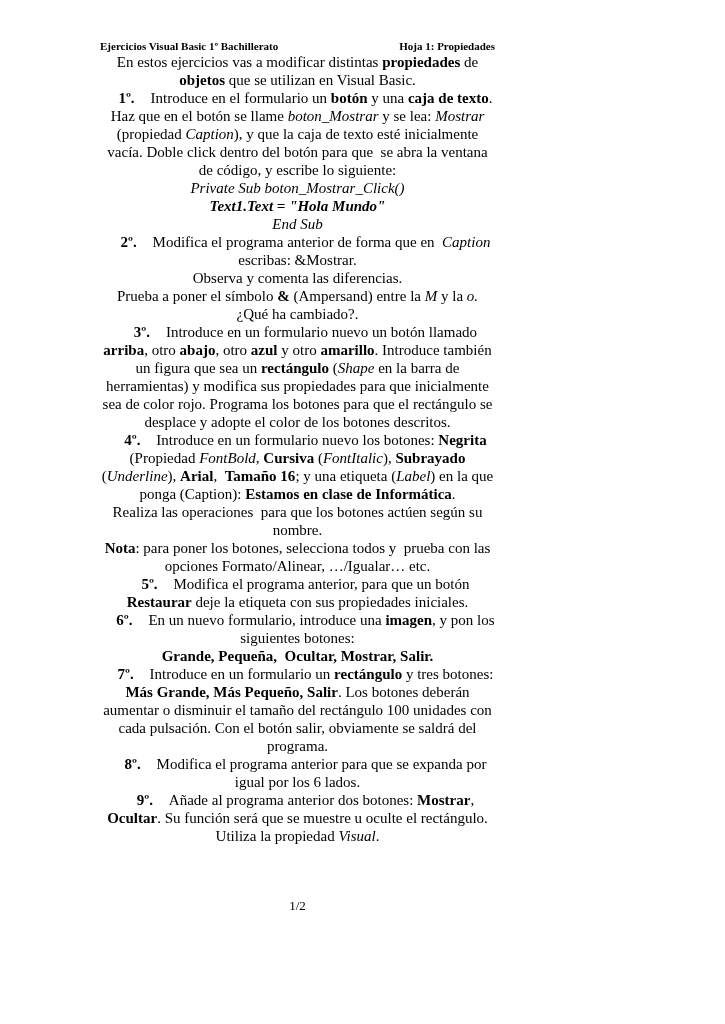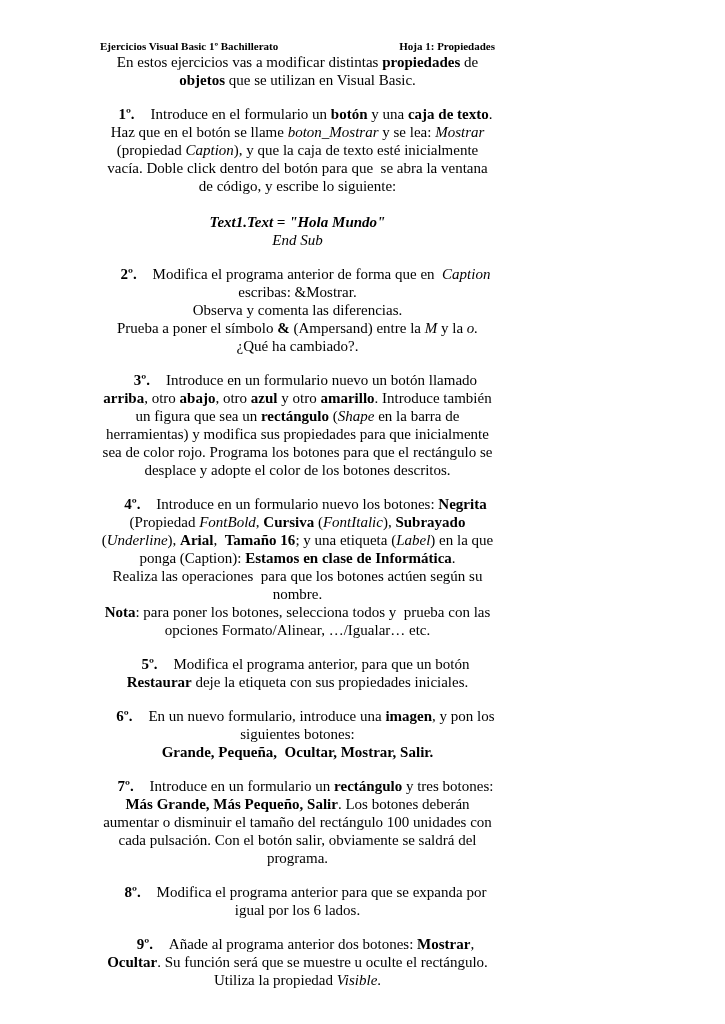--- a/index.html
+++ b/index.html
@@ -31,21 +31,21 @@
     font-size: 15px;
     line-height: 18px;
     white-space: pre-wrap;
     text-align: center;
   }
   
   .run-r  { }
   .run-b  { font-weight: bold; }
   .run-i  { font-style: italic; margin-top: 9px; }
   .run-bi { font-weight: bold; font-style: italic; }
-  .run-num { font-weight: bold; display: inline-block; width: 48px; margin-top: 16px; }
+  .run-num { font-weight: bold; display: inline-block; width: 48px; }
   
   .m-intro { margin-top: 33px; }
   .m-ex1   { margin-top: 16px; }
   .m-code  { margin-top: 10px; }
   .m-ex2   { margin-top: 28px; }
   .m-ex3   { margin-top: 31px; }
   .m-ex4   { margin-top: 30px; }
   .m-ex5   { margin-top: 22px; }
   .m-ex6   { margin-top: 16px; }
   .m-ex7   { margin-top: 15px; }
@@ -65,33 +65,33 @@
 
   <div class="doc-header">
     <span>Ejercicios Visual Basic 1º Bachillerato</span>
     <span>Hoja 1: Propiedades</span>
   </div>
 
   <p class="body-par m-intro"><span class="run-r">En estos ejercicios vas a modificar distintas </span><span class="run-b">propiedades</span><span class="run-r"> de </span><span class="run-b">objetos</span><span class="run-r"> que se utilizan en Visual Basic.</span></p>
 
   <p class="body-par m-ex1"><span class="run-num">1º.</span><span class="run-r">Introduce en el formulario un </span><span class="run-b">botón</span><span class="run-r"> y una </span><span class="run-b">caja de texto</span><span class="run-r">. Haz que en el botón se llame </span><span class="run-i">boton_Mostrar</span><span class="run-r"> y se lea: </span><span class="run-i">Mostrar</span><span class="run-r"> (propiedad </span><span class="run-i">Caption</span><span class="run-r">), y que la caja de texto esté inicialmente vacía. Doble click dentro del botón para que  se abra la ventana de código, y escribe lo siguiente:</span></p>
 
-  <p class="body-par m-code"><br><span class="run-bi">Text1.Text = "Hola Mundo"</span><br><span class="run-i">End Sub</span></p>
+  <p class="body-par m-code"><span class="run-i">Private Sub boton_Mostrar_Click()</span><br><span class="run-bi">Text1.Text = "Hola Mundo"</span><br><span class="run-i">End Sub</span></p>
 
   <p class="body-par m-ex2"><span class="run-num">2º.</span><span class="run-r">Modifica el programa anterior de forma que en  </span><span class="run-i">Caption</span><span class="run-r"> escribas: &amp;Mostrar.</span><br><span class="run-r">Observa y comenta las diferencias.</span><br><span class="run-r">Prueba a poner el símbolo </span><span class="run-b">&amp;</span><span class="run-r"> (Ampersand) entre la </span><span class="run-i">M</span><span class="run-r"> y la </span><span class="run-i">o.</span><span class="run-r"> ¿Qué ha cambiado?.</span></p>
 
   <p class="body-par m-ex3"><span class="run-num">3º.</span><span class="run-r">Introduce en un formulario nuevo un botón llamado </span><span class="run-b">arriba</span><span class="run-r">, otro </span><span class="run-b">abajo</span><span class="run-r">, otro </span><span class="run-b">azul</span><span class="run-r"> y otro </span><span class="run-b">amarillo</span><span class="run-r">. Introduce también un figura que sea un </span><span class="run-b">rectángulo</span><span class="run-r"> (</span><span class="run-i">Shape</span><span class="run-r"> en la barra de herramientas) y modifica sus propiedades para que inicialmente sea de color rojo. Programa los botones para que el rectángulo se desplace y adopte el color de los botones descritos.</span></p>
 
   <p class="body-par m-ex4"><span class="run-num">4º.</span><span class="run-r">Introduce en un formulario nuevo los botones: </span><span class="run-b">Negrita</span><span class="run-r">  (Propiedad </span><span class="run-i">FontBold</span><span class="run-r">, </span><span class="run-b">Cursiva</span><span class="run-r"> (</span><span class="run-i">FontItalic</span><span class="run-r">), </span><span class="run-b">Subrayado</span><span class="run-r"> (</span><span class="run-i">Underline</span><span class="run-r">), </span><span class="run-b">Arial</span><span class="run-r">,  </span><span class="run-b">Tamaño 16</span><span class="run-r">; y una etiqueta (</span><span class="run-i">Label</span><span class="run-r">) en la que ponga (Caption): </span><span class="run-b">Estamos en clase de Informática</span><span class="run-r">.</span><br><span class="run-r">Realiza las operaciones  para que los botones actúen según su nombre.</span><br><span class="run-b">Nota</span><span class="run-r">: para poner los botones, selecciona todos y  prueba con las opciones Formato/Alinear, …/Igualar… etc.</span></p>
 
   <p class="body-par m-ex5"><span class="run-num">5º.</span><span class="run-r">Modifica el programa anterior, para que un botón </span><span class="run-b">Restaurar</span><span class="run-r"> deje la etiqueta con sus propiedades iniciales.</span></p>
 
   <p class="body-par m-ex6"><span class="run-num">6º.</span><span class="run-r">En un nuevo formulario, introduce una </span><span class="run-b">imagen</span><span class="run-r">, y pon los siguientes botones:</span><br><span class="run-b">Grande, Pequeña,  Ocultar, Mostrar, Salir.</span></p>
 
   <p class="body-par m-ex7"><span class="run-num">7º.</span><span class="run-r">Introduce en un formulario un </span><span class="run-b">rectángulo</span><span class="run-r"> y tres botones: </span><span class="run-b">Más Grande, Más Pequeño, Salir</span><span class="run-r">. Los botones deberán aumentar o disminuir el tamaño del rectángulo 100 unidades con cada pulsación. Con el botón salir, obviamente se saldrá del programa.</span></p>
 
   <p class="body-par m-ex8"><span class="run-num">8º.</span><span class="run-r">Modifica el programa anterior para que se expanda por igual por los 6 lados.</span></p>
 
-  <p class="body-par m-ex9"><span class="run-num">9º.</span><span class="run-r">Añade al programa anterior dos botones: </span><span class="run-b">Mostrar</span><span class="run-r">, </span><span class="run-b">Ocultar</span><span class="run-r">. Su función será que se muestre u oculte el rectángulo. Utiliza la propiedad </span><span class="run-i">Visible</span><span class="run-r">.</span></p>
+  <p class="body-par m-ex9"><span class="run-num">9º.</span><span class="run-r">Añade al programa anterior dos botones: </span><span class="run-b">Mostrar</span><span class="run-r">, </span><span class="run-b">Ocultar</span><span class="run-r">. Su función será que se muestre u oculte el rectángulo. Utiliza la propiedad </span><span class="run-i">Visual</span><span class="run-r">.</span></p>
 
   <div class="doc-footer">1/2</div>
 
 </div>
 
 </body></html>

